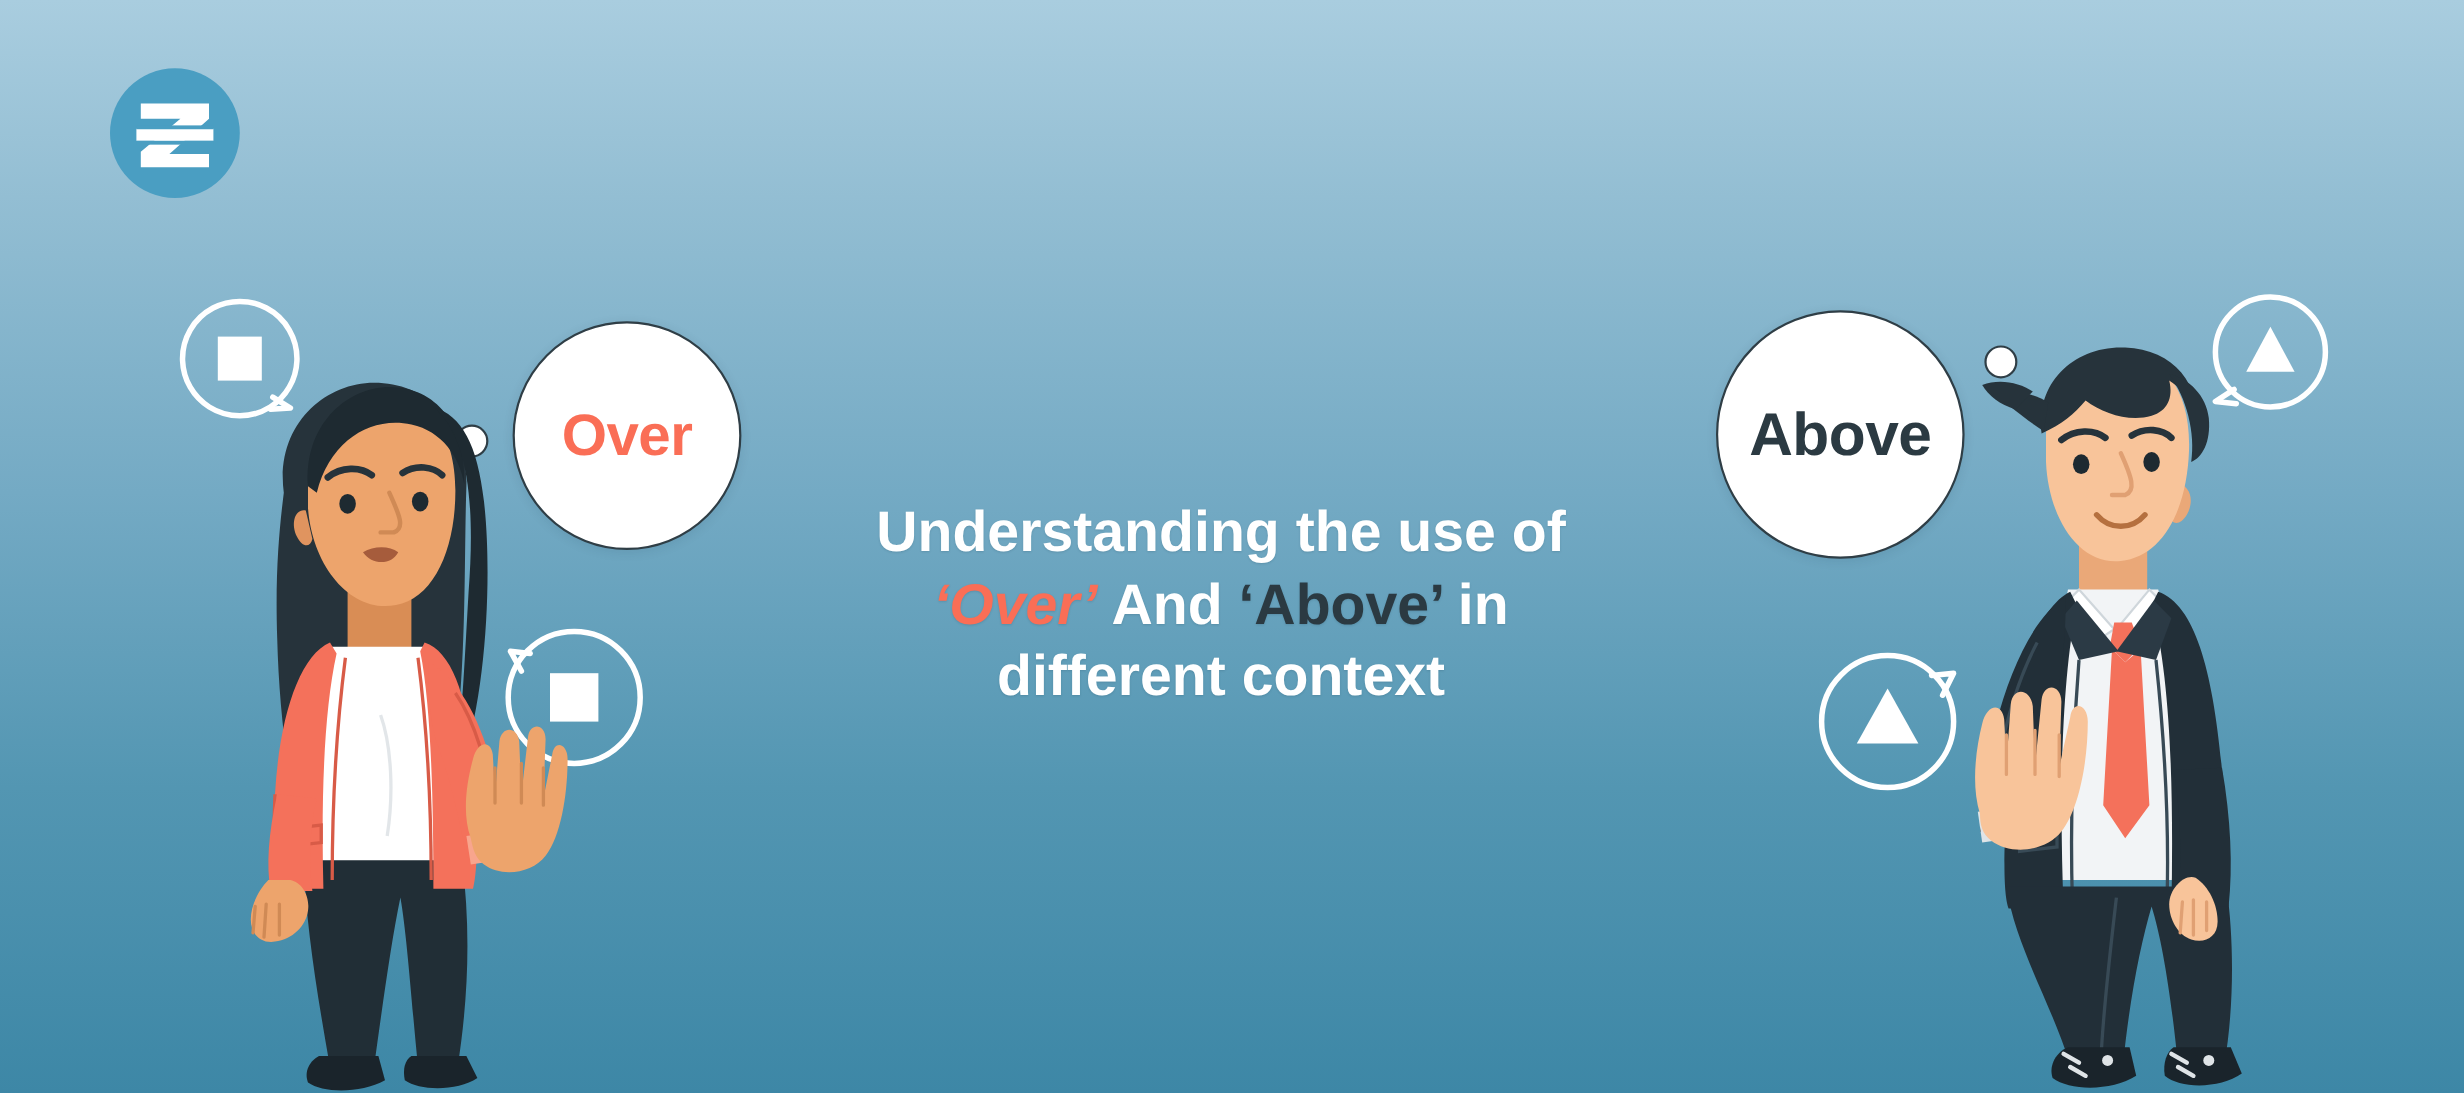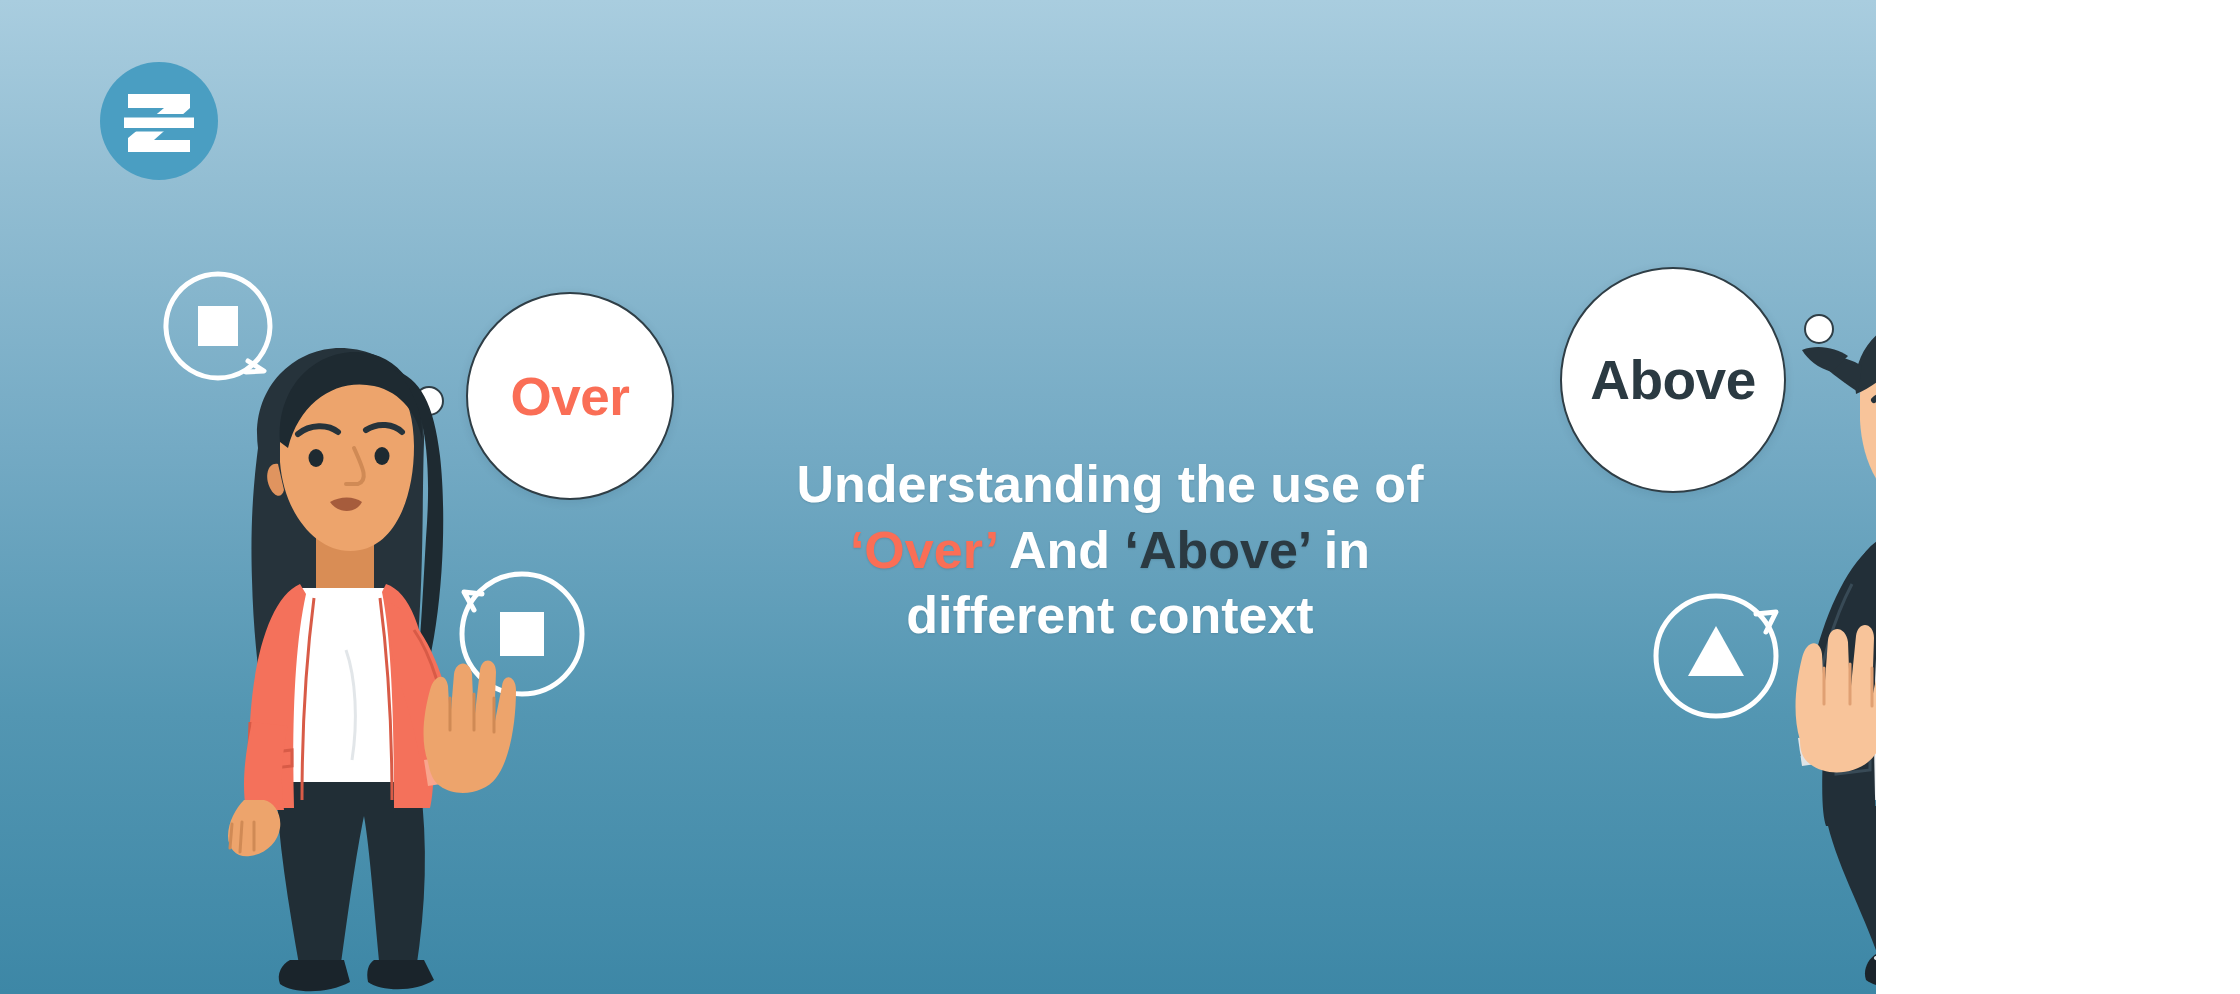--- a/index.html
+++ b/index.html
@@ -4,21 +4,21 @@
 <title>Over vs Above Banner</title>
 <style>
   * { margin:0; padding:0; box-sizing:border-box; }
   html, body {
     width:2240px; height:994px;
     overflow:hidden;
     font-family:"Liberation Sans", sans-serif;
   }
   #banner {
     position:relative;
-    width:1876px; height:994px;
+    width:2240px; height:994px;
     background:linear-gradient(180deg,#a9cddf 0%,#93bed3 18%,#74aac4 45%,#5396b2 72%,#3d87a6 100%);
     overflow:hidden;
   }
 
   
   #brand-logo {
     position:absolute; left:100px; top:62px;
     width:118px; height:118px; border-radius:50%;
     background:#4a9ec2;
     display:flex; align-items:center; justify-content:center;
@@ -40,21 +40,21 @@
     display:flex; align-items:center; justify-content:center;
     box-shadow:0 2px 10px rgba(20,40,55,0.10);
   }
   .word-bubble span {
     font-weight:bold;
     letter-spacing:-0.5px;
     white-space:nowrap;
   }
   #bubble-over { left:466px; top:292px; width:208px; height:208px; }
   #bubble-over span { font-size:53px; color:#fa6e56; }
-  #bubble-above { left:1560px; top:267px; width:226px; height:226px; }
+  #bubble-above { left:1560px; top:282px; width:226px; height:226px; }
   #bubble-above span { font-size:55px; color:#2b3a42; }
 
   
   .dot {
     position:absolute; border-radius:50%;
     background:#ffffff; border:2px solid #2f3e46;
   }
   #dot-left  { left:414px; top:386px; width:30px; height:30px; }
   #dot-right { left:1804px; top:314px; width:30px; height:30px; }
 
@@ -63,21 +63,21 @@
     position:absolute;
     left:660px; top:452px;
     width:900px;
     text-align:center;
     font-size:52px;
     font-weight:bold;
     line-height:1.26;
     color:#ffffff;
     text-shadow:0 1px 2px rgba(25,60,80,0.18);
   }
-  #headline .kw-over  { color:#fa6e56; }
+  #headline .kw-over  { color:#fa6e56;font-style:italic; }
   #headline .kw-above { color:#2b3a42; }
 
   
   .character { position:absolute; }
   .character svg { display:block; }
   #char-woman { left:188px; top:330px; }
   #char-man   { left:1740px; top:300px; }
 </style>
 </head>
 <body>

